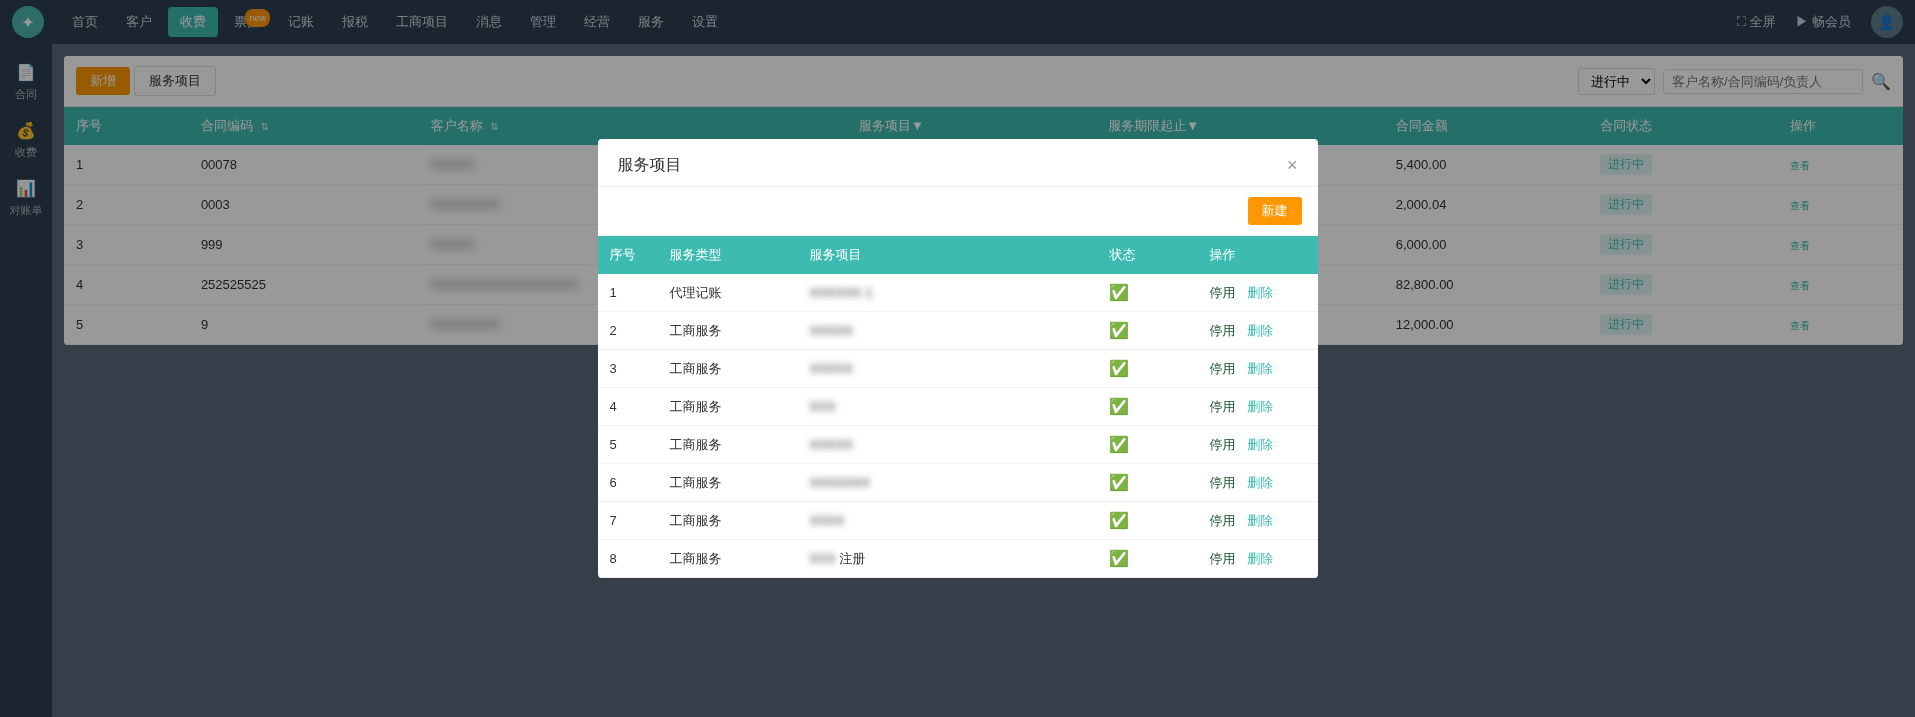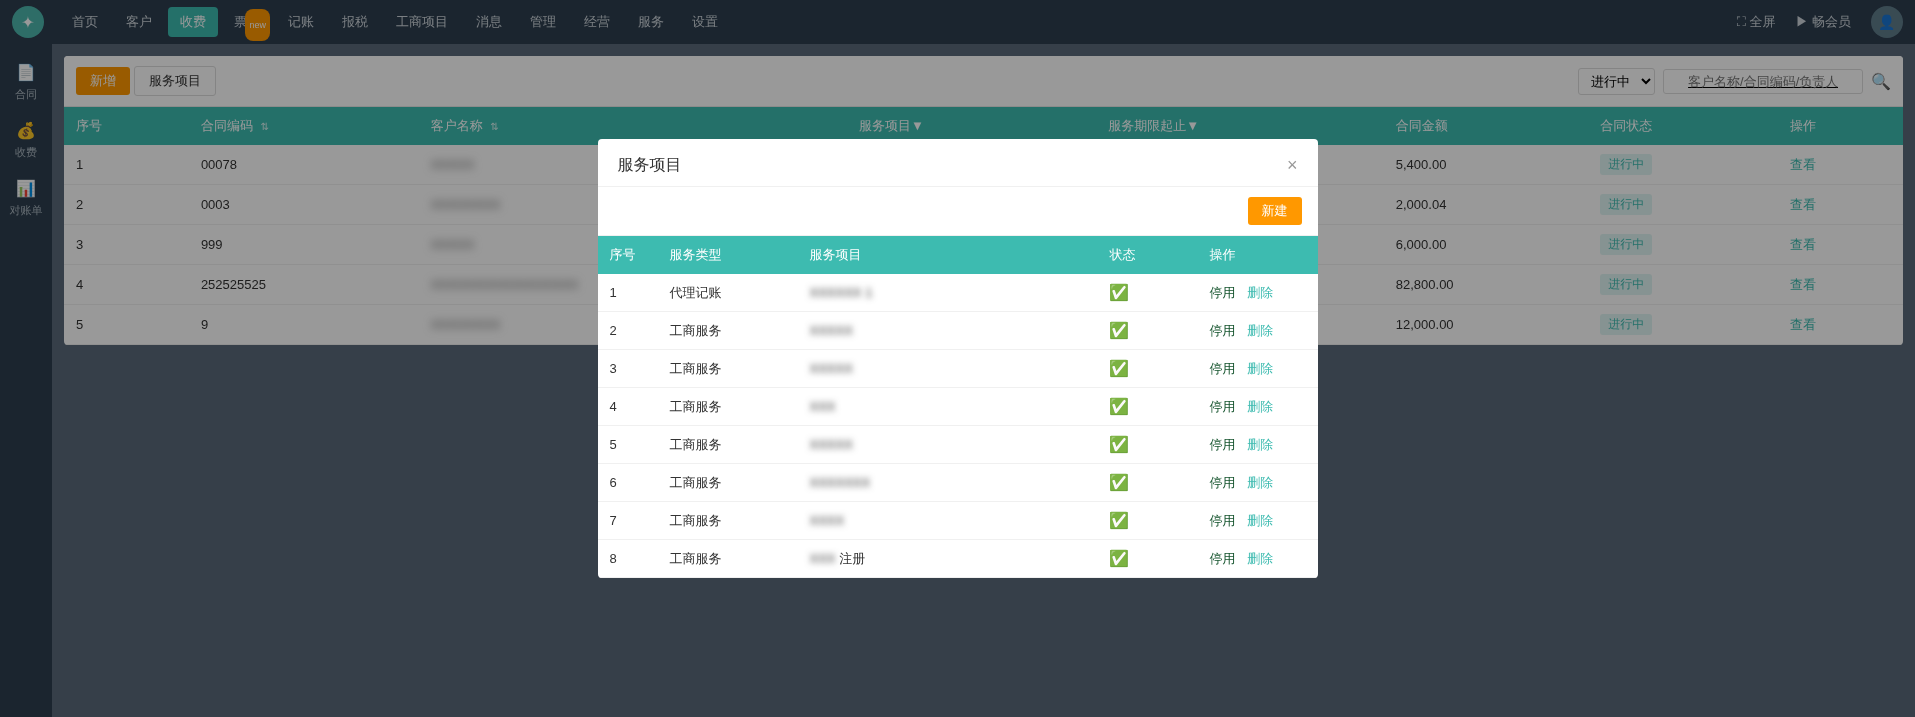--- a/index.html
+++ b/index.html
@@ -18,21 +18,21 @@
     }
     .top-nav-items { display: flex; align-items: center; flex: 1; gap: 4px; }
     .nav-item {
       padding: 6px 12px; color: #cdd4da; cursor: pointer; border-radius: 3px;
       font-size: 13px; position: relative;
     }
     .nav-item.active { background: #3dbbb0; color: white; border-radius: 4px; }
     .nav-badge {
       position: absolute; top: 2px; right: 2px;
       background: #ff9800; color: white; font-size: 9px;
-      padding: 11px 4px; border-radius: 8px; margin-left: 48px;
+      padding: 4px 4px; border-radius: 8px; margin-left: 48px;
     }
     .top-nav-right {
       display: flex; align-items: center; gap: 20px; color: #cdd4da; font-size: 13px;
     }
     .top-nav-right span { cursor: pointer; }
     .avatar {
       width: 32px; height: 32px; border-radius: 50%;
       background: #607d8b; display: flex; align-items: center; justify-content: center;
       color: white; font-size: 14px; cursor: pointer;
     }
@@ -80,42 +80,42 @@
       padding: 5px 14px; border-radius: 3px; cursor: pointer; font-size: 13px;
     }
     .toolbar-right {
       margin-left: auto; display: flex; align-items: center; gap: 8px;
     }
     .status-select {
       border: 1px solid #ddd; padding: 4px 8px; border-radius: 3px;
       font-size: 13px; background: white;
     }
     .search-box {
-      border: 1px solid #ddd; padding: 4px 24px; border-radius: 3px;
-      font-size: 13px; width: 200px; text-decoration: underline;
+      border: 1px solid #ddd; padding: 4px 8px; border-radius: 3px;
+      font-size: 13px; width: 200px;
     }
     .search-icon-btn {
       background: none; border: none; cursor: pointer; color: #666; font-size: 16px;
     }
 
     
     .data-table { width: 100%; border-collapse: collapse; }
     .data-table thead tr { background: #3dbbb0; color: white; }
     .data-table thead th {
       padding: 10px 12px; text-align: left; font-weight: normal; font-size: 13px;
     }
     .data-table tbody tr { border-bottom: 1px solid #f0f0f0; }
     .data-table tbody td { padding: 9px 12px; font-size: 13px; color: #333; }
     .sort-arrows { font-size: 10px; margin-left: 4px; color: rgba(255,255,255,0.8); }
     .status-badge {
       display: inline-block; padding: 2px 8px; border-radius: 3px;
       font-size: 12px;
     }
     .status-active { background: #e0f5f3; color: #3dbbb0; }
-    .link-btn { color: #3dbbb0; cursor: pointer; text-decoration: none; background: none; border: none; font-size: 13px; }
+    .link-btn { color: #3dbbb0; cursor: pointer; text-decoration: none; background: none; border: none; font-size: 10px; }
 
     
     .blurred { filter: blur(4px); color: #666; }
 
     
     .overlay {
       position: fixed; top: 0; left: 0; right: 0; bottom: 0;
       background: rgba(0,0,0,0.4); z-index: 200;
       display: flex; align-items: center; justify-content: center;
     }

